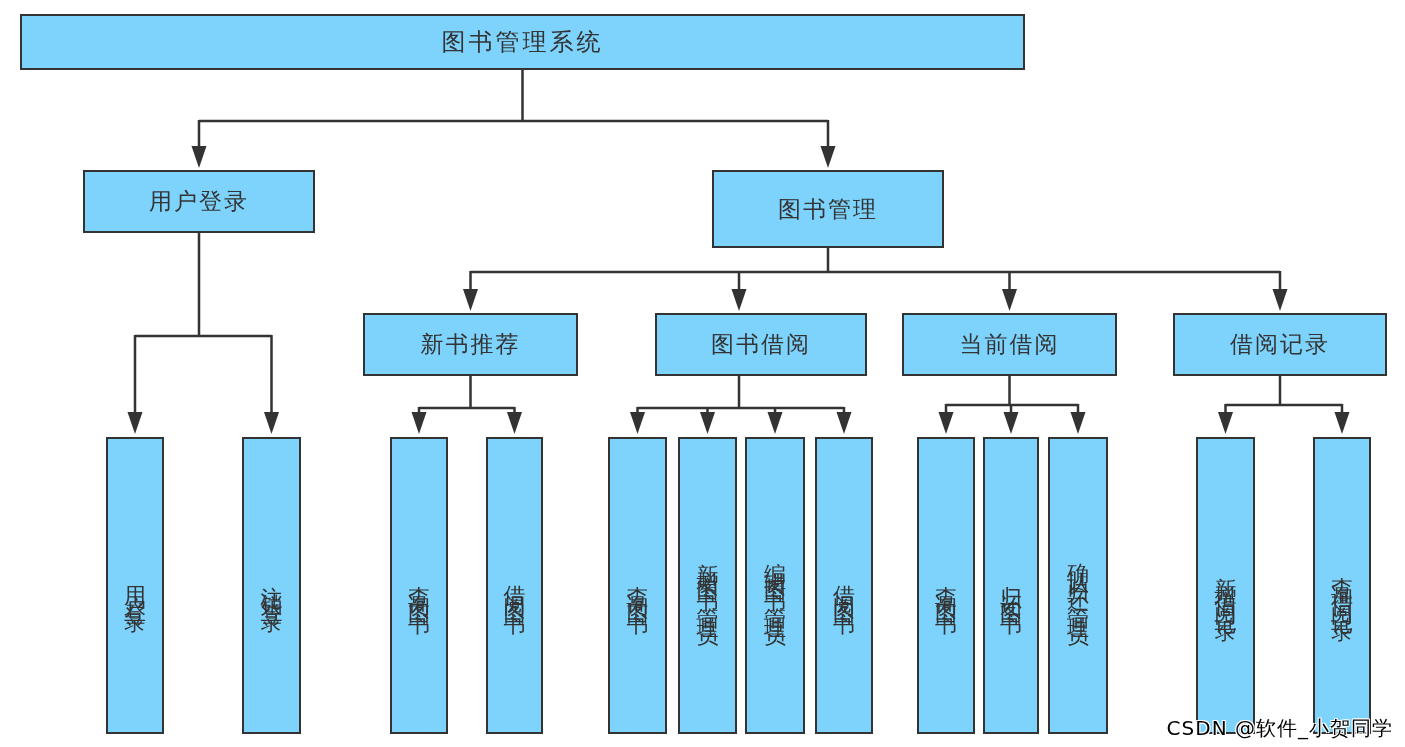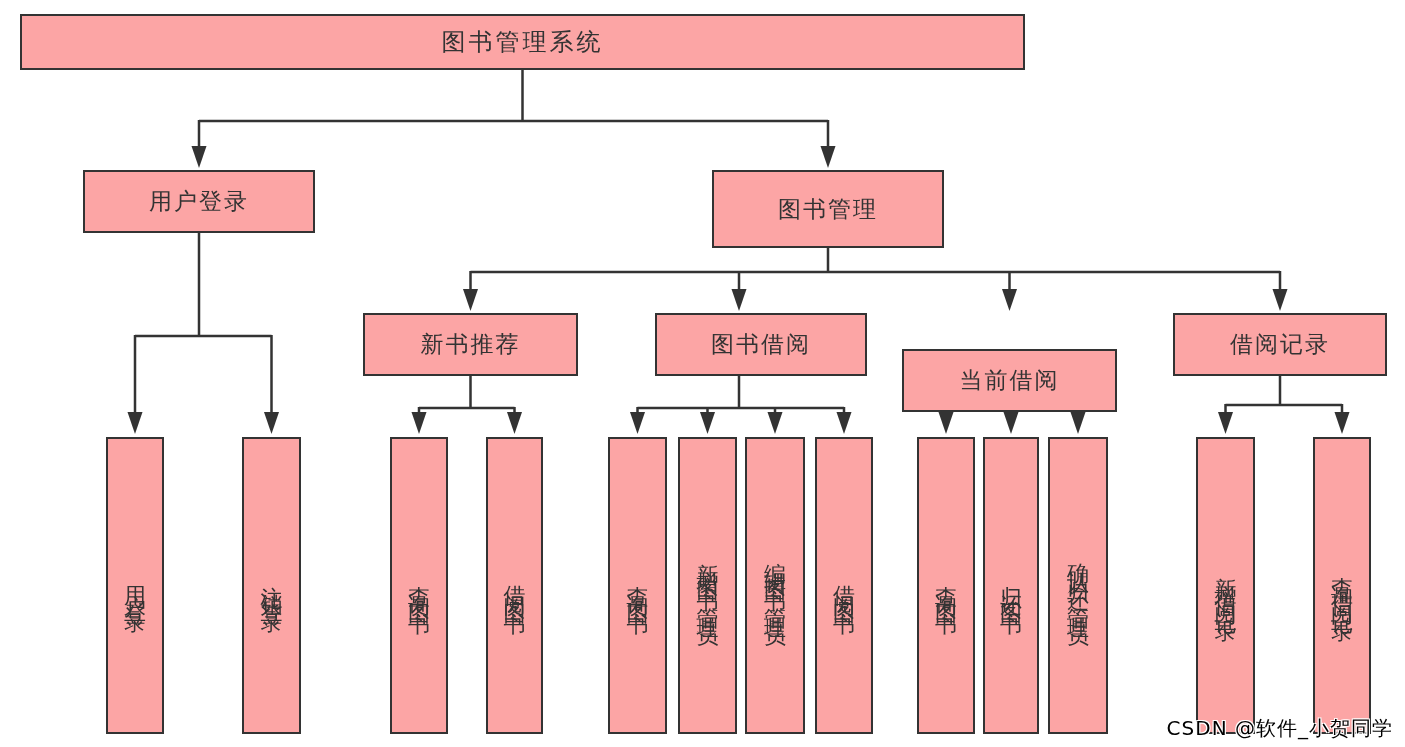--- a/index.html
+++ b/index.html
@@ -12,21 +12,21 @@
     color: #333333;
     overflow: hidden;
   }
   .wires { position: absolute; left: 0; top: 0; width: 1405px; height: 747px; }
   .wires path { stroke: #333333; stroke-width: 2.5; fill: none; }
   .wires polygon { fill: #333333; stroke: none; }
   .box {
     position: absolute;
     box-sizing: border-box;
     border: 2.5px solid #333333;
-    background: #fca5a5;
+    background: #7dd3fc;
     display: flex;
     align-items: center;
     justify-content: center;
   }
   .box.h span {
     font-size: 23px;
     letter-spacing: 2px;
     white-space: nowrap;
     color: #333333;
   }
@@ -108,21 +108,21 @@
   <div class="box h" style="left:712px; top:170px; width:232px; height:78px;">
     <span>图书管理</span>
   </div>
 
   <div class="box h" style="left:363px; top:313px; width:215px; height:63px;">
     <span>新书推荐</span>
   </div>
   <div class="box h" style="left:633px; top:313px; width:212px; height:63px;margin-left:22px;">
     <span>图书借阅</span>
   </div>
-  <div class="box h" style="left:902px; top:313px; width:215px; height:63px;margin-top:36px;">
+  <div class="box h" style="left:902px; top:313px; width:215px; height:63px;">
     <span>当前借阅</span>
   </div>
   <div class="box h" style="left:1173px; top:313px; width:214px; height:63px;">
     <span>借阅记录</span>
   </div>
 
   <div class="box v" style="left:106px; top:437px; width:58px; height:297px;">
     <span>用户登录</span>
   </div>
   <div class="box v" style="left:242px; top:437px; width:59px; height:297px;">

